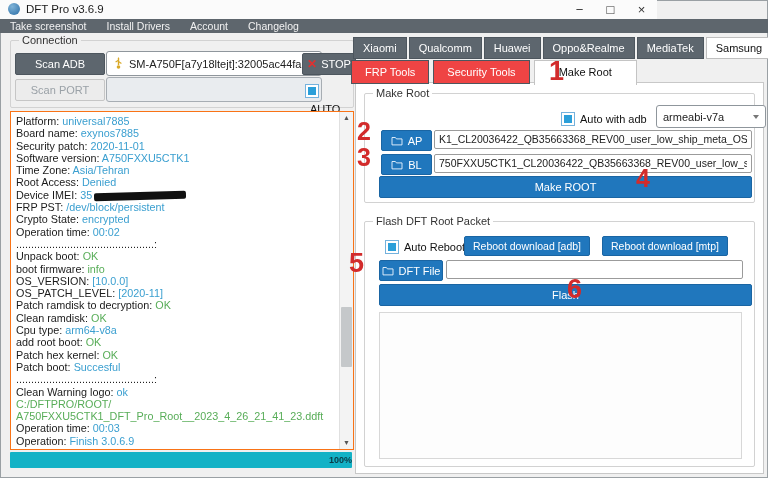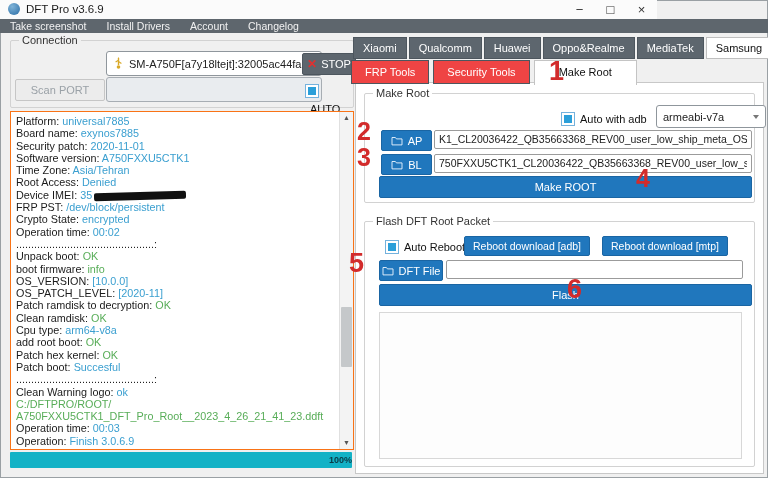--- a/index.html
+++ b/index.html
@@ -96,20 +96,21 @@
 
   <div class="menubar" id="menubar">
       <span class="menu-item">Take screenshot</span>
       <span class="menu-item">Install Drivers</span>
       <span class="menu-item">Account</span>
       <span class="menu-item">Changelog</span>
     </div>
 
   <div class="group conn">
     <span class="grouplabel">Connection</span>
+    <div class="dbtn" style="left:4px;top:12px;width:88px;height:20px;">Scan ADB</div>
     <div class="combo" style="left:95px;top:10px;width:192px;height:23px;">
       <svg class="folder" width="11" height="13" viewBox="0 0 11 13" style="margin-right:5px;flex:none;">
         <path d="M5.5 1 L5.5 8" stroke="#d9a928" stroke-width="1.4" fill="none"></path>
         <path d="M5.5 3.2 L2.6 5 M5.5 4.6 L8.4 6.4" stroke="#d9a928" stroke-width="1.2" fill="none"></path>
         <circle cx="5.5" cy="10" r="1.8" fill="#d9a928"></circle>
         <path d="M5 0 L6 0 L5.5 1 Z" fill="#d9a928"></path>
       </svg>
       <span style="white-space:nowrap;overflow:hidden;">SM-A750F[a7y18ltejt]:32005ac44fa9c5</span>
       <span class="carrow"></span>
     </div>

